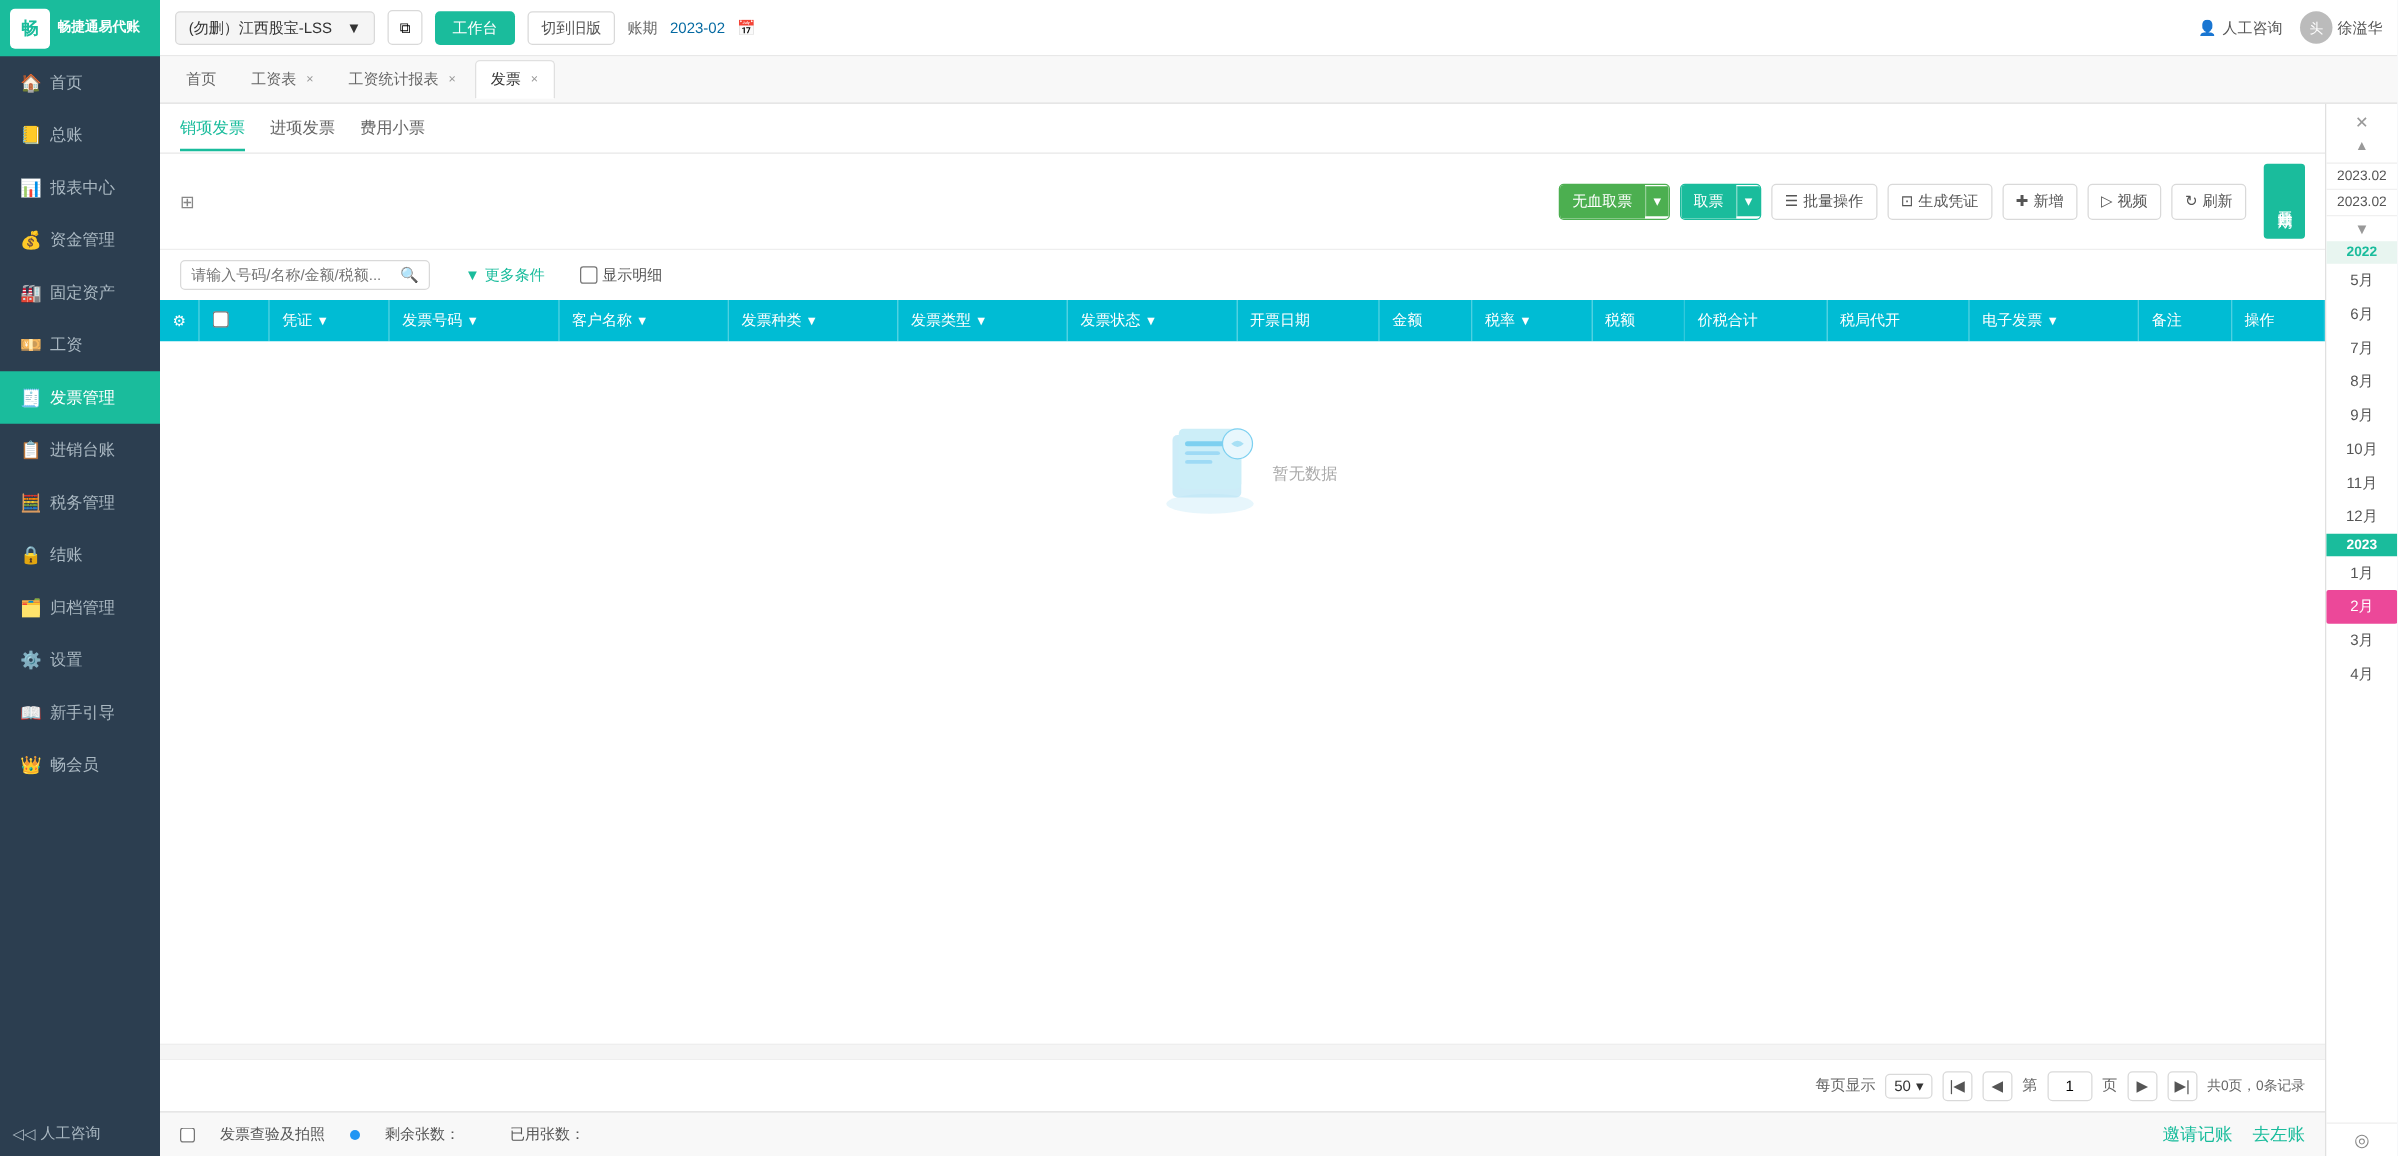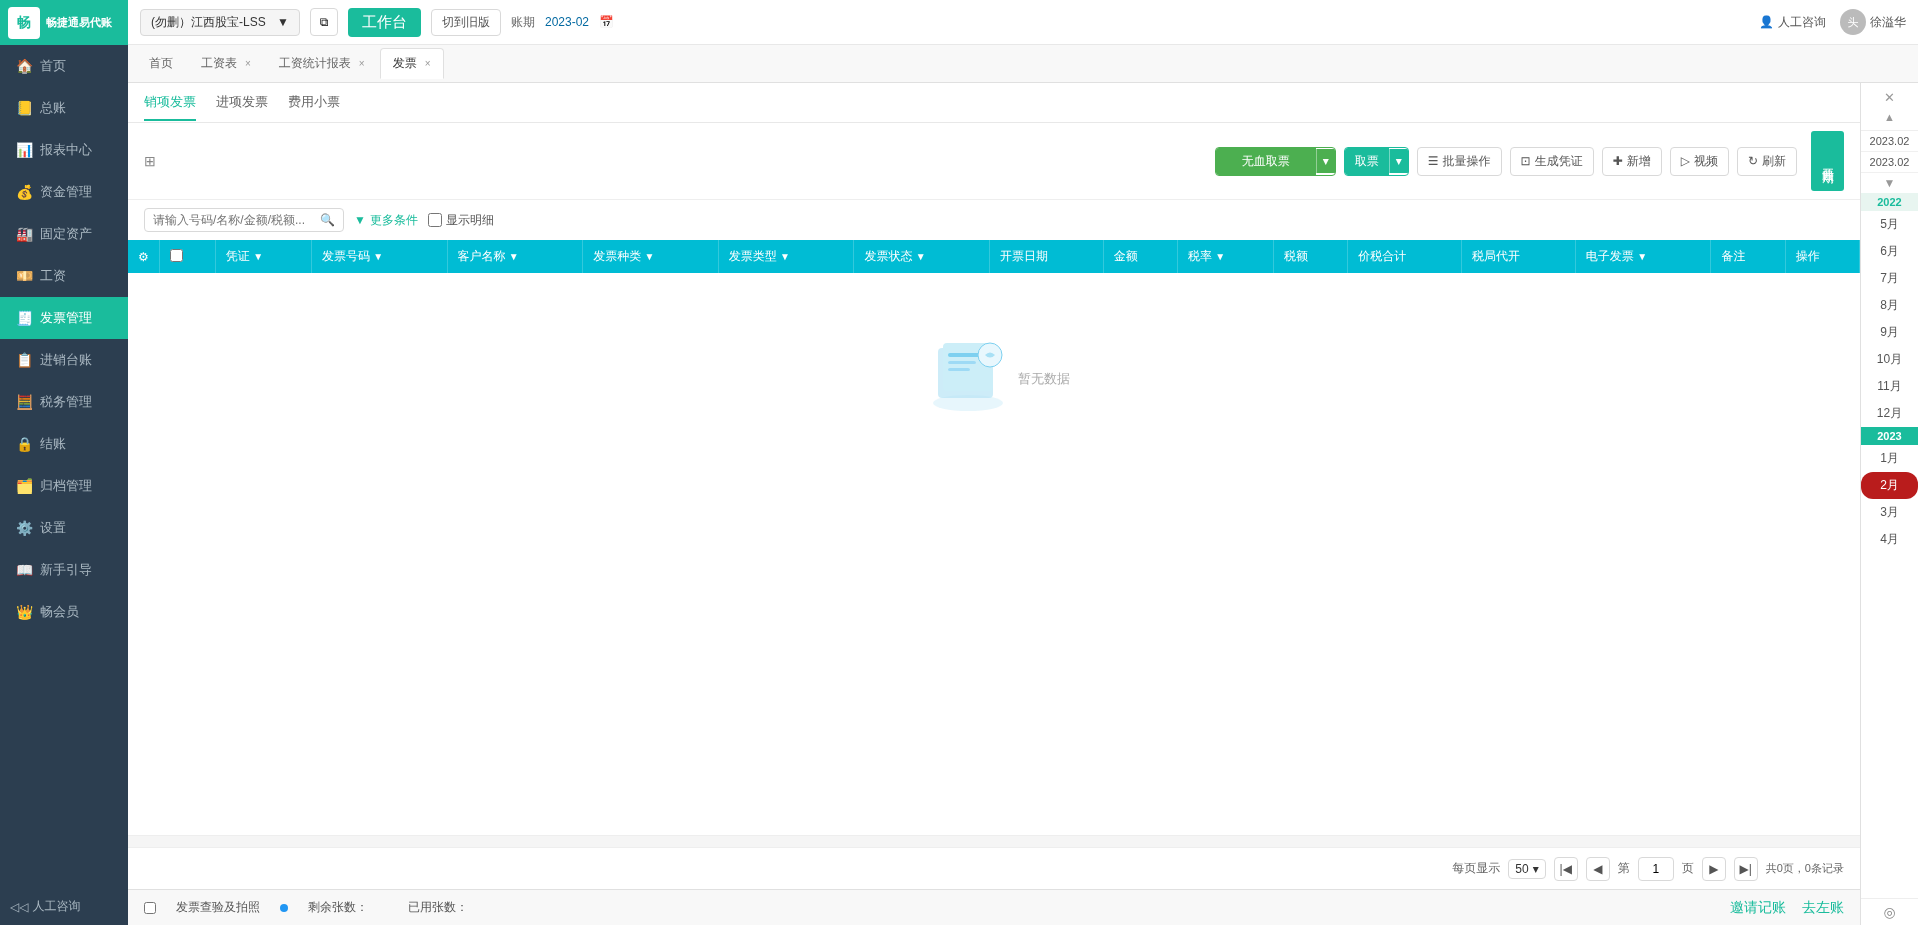--- a/index.html
+++ b/index.html
@@ -13,21 +13,21 @@
     .sidebar-item.active { background: #1abc9c; color: white; }
     .sidebar-item-icon { font-size: 14px; width: 16px; text-align: center; }
     .sidebar-bottom { margin-top: auto; padding: 10px; color: #aab8c2; font-size: 12px; display: flex; align-items: center; gap: 4px; cursor: pointer; }
 
     
     .main { flex: 1; display: flex; flex-direction: column; overflow: hidden; position: relative; }
 
     
     .topbar { height: 45px; background: white; display: flex; align-items: center; padding: 0 12px; gap: 10px; border-bottom: 1px solid #e8e8e8; flex-shrink: 0; }
     .company-selector { display: flex; align-items: center; gap: 6px; background: #f5f5f5; border: 1px solid #d9d9d9; border-radius: 4px; padding: 4px 10px; cursor: pointer; font-size: 12px; color: #333; min-width: 160px; }
-    .workbench-btn { background: #1abc9c; color: white; border: none; border-radius: 4px; padding: 5px 14px; cursor: pointer; font-size: 15px; }
+    .workbench-btn { background: #1abc9c; color: white; border: none; border-radius: 4px; padding: 5px 14px; cursor: pointer; font-size: 12px; }
     .switch-btn { background: white; border: 1px solid #d9d9d9; border-radius: 4px; padding: 4px 10px; cursor: pointer; font-size: 12px; color: #555; }
     .topbar-right { margin-left: auto; display: flex; align-items: center; gap: 14px; color: #555; font-size: 12px; }
     .topbar-right-item { display: flex; align-items: center; gap: 4px; cursor: pointer; }
     .user-avatar { width: 26px; height: 26px; background: #bbb; border-radius: 50%; display: flex; align-items: center; justify-content: center; color: white; font-size: 11px; }
 
     
     .tabs-bar { height: 38px; background: #f8f8f8; border-bottom: 1px solid #e0e0e0; display: flex; align-items: center; padding: 0 8px; gap: 2px; flex-shrink: 0; }
     .tab-item { display: flex; align-items: center; gap: 4px; padding: 6px 12px; border-radius: 4px 4px 0 0; cursor: pointer; font-size: 12px; color: #666; border: 1px solid transparent; }
     .tab-item.active { background: white; border-color: #e0e0e0; border-bottom-color: white; color: #333; font-weight: 500; }
     .tab-close { font-size: 10px; color: #999; margin-left: 4px; }
@@ -44,21 +44,21 @@
     .sub-tab.active { color: #1abc9c; border-bottom-color: #1abc9c; font-weight: 500; }
 
     
     .toolbar { display: flex; align-items: center; padding: 8px 16px; gap: 8px; border-bottom: 1px solid #eee; flex-shrink: 0; }
     .btn-green { background: #4caf50; color: white; border: none; border-radius: 4px; padding: 5px 12px; cursor: pointer; font-size: 12px; display: flex; align-items: center; gap: 4px; }
     .btn-teal { background: #1abc9c; color: white; border: none; border-radius: 4px; padding: 5px 12px; cursor: pointer; font-size: 12px; display: flex; align-items: center; gap: 4px; }
     .btn-outline { background: white; border: 1px solid #d9d9d9; border-radius: 4px; padding: 5px 10px; cursor: pointer; font-size: 12px; color: #555; display: flex; align-items: center; gap: 4px; }
     .grid-icon { font-size: 14px; color: #888; cursor: pointer; }
 
     
-    .filter-bar { display: flex; align-items: center; padding: 8px 16px; gap: 10px; flex-shrink: 0; }
+    .filter-bar { display: flex; align-items: center; padding: 8px 16px; gap: 28px; flex-shrink: 0; }
     .search-input { display: flex; align-items: center; border: 1px solid #d9d9d9; border-radius: 4px; padding: 4px 8px; width: 200px; gap: 6px; }
     .search-input input { border: none; outline: none; font-size: 12px; color: #999; width: 100%; background: transparent; }
     .filter-btn { display: flex; align-items: center; gap: 4px; color: #1abc9c; font-size: 12px; cursor: pointer; }
     .show-detail { display: flex; align-items: center; gap: 4px; font-size: 12px; color: #555; }
     .checkbox { width: 14px; height: 14px; border: 1px solid #d9d9d9; border-radius: 2px; cursor: pointer; }
 
     
     .table-container { flex: 1; overflow: auto; position: relative; }
     .data-table { width: 100%; border-collapse: collapse; }
     .data-table thead tr { background: #00bcd4; }
@@ -77,21 +77,21 @@
     .page-btn { width: 24px; height: 24px; border: 1px solid #d9d9d9; border-radius: 4px; display: flex; align-items: center; justify-content: center; cursor: pointer; color: #555; font-size: 12px; background: white; }
     .page-input { width: 36px; height: 24px; border: 1px solid #d9d9d9; border-radius: 4px; text-align: center; font-size: 12px; }
     .total-label { font-size: 11px; color: #666; }
 
     
     .bottom-bar { height: 36px; background: #f8f8f8; border-top: 1px solid #e0e0e0; display: flex; align-items: center; padding: 0 16px; gap: 20px; flex-shrink: 0; }
     .bottom-item { display: flex; align-items: center; gap: 20px; font-size: 12px; color: #555; }
     .bottom-link { color: #1abc9c; cursor: pointer; font-size: 14px; }
     .blue-dot { width: 8px; height: 8px; background: #2196f3; border-radius: 50%; }
     .date-month { padding: 5px 6px; font-size: 12px; color: #555; cursor: pointer; text-align: center; width: 100%; }
-    .date-month.active { background: #b91c1c; color: white; border-radius: 12px; }
+    .date-month.active { background: #ec4899; color: white; border-radius: 2px; }
 
     
     ::-webkit-scrollbar { width: 6px; height: 6px; }
     ::-webkit-scrollbar-thumb { background: #ccc; border-radius: 3px; }
   </style>
 </head>
 <body>
 
 <div class="sidebar">
   <div class="sidebar-logo">
@@ -223,21 +223,21 @@
           
         </div>
       </div>
 
       <div class="toolbar">
         <span class="grid-icon">⊞</span>
 
         <div style="display:flex;align-items:center;gap:8px;margin-left:auto;">
 
           <div style="display:flex;align-items:center;border:1px solid #4caf50;border-radius:4px;overflow:hidden;">
-            <button class="btn-green" style="border-radius:0;border:none;padding:5px 26px;">
+            <button class="btn-green" style="border-radius:0;border:none;padding:5px 10px;">
               <span>无血取票</span>
             </button>
             <button class="btn-green" style="border-radius:0;border:none;border-left:1px solid rgba(255,255,255,0.4);padding:5px 6px;">▾</button>
           </div>
 
           <div style="display:flex;align-items:center;border:1px solid #1abc9c;border-radius:4px;overflow:hidden;">
             <button class="btn-teal" style="border-radius:0;border:none;padding:5px 10px;">
               <span>取票</span>
             </button>
             <button class="btn-teal" style="border-radius:0;border:none;border-left:1px solid rgba(255,255,255,0.4);padding:5px 6px;">▾</button>

